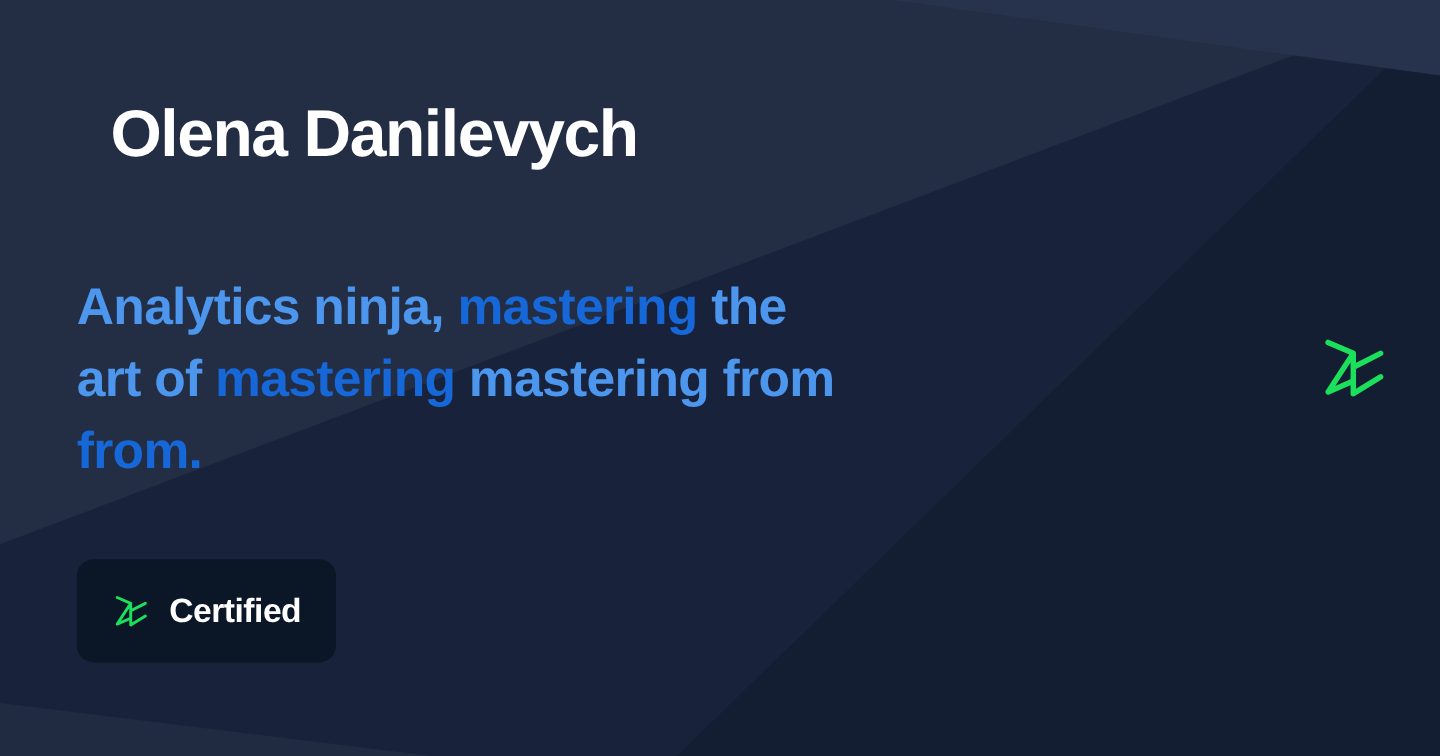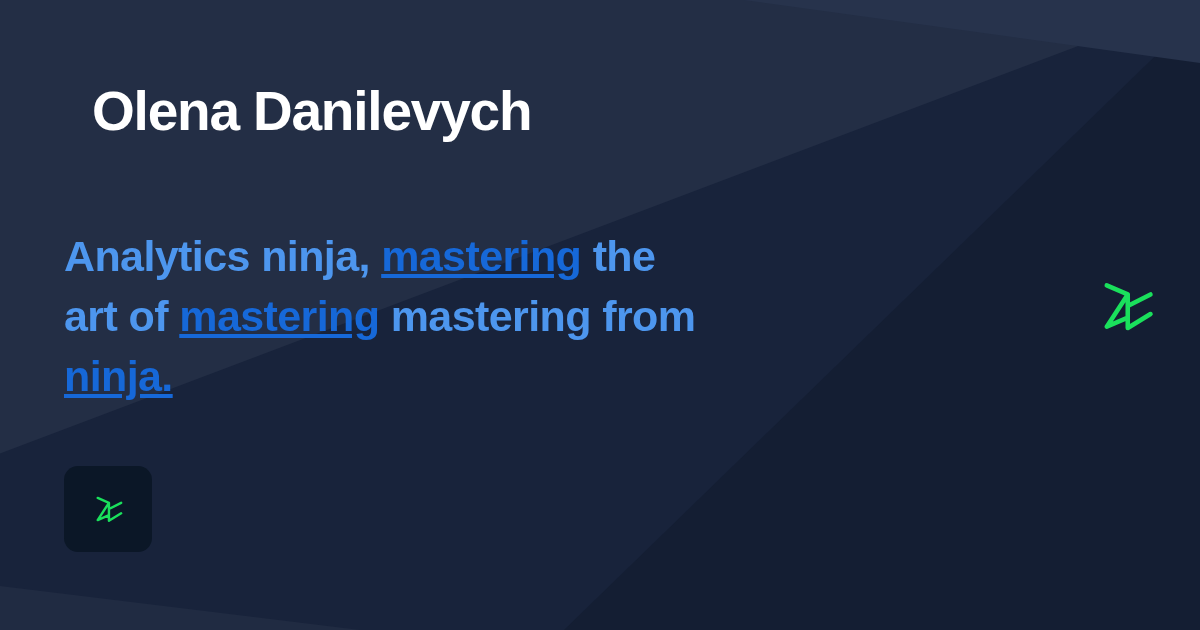--- a/index.html
+++ b/index.html
@@ -81,21 +81,21 @@
     left:64px;
     top:226px;
     width:640px;
     font-size:43px;
     line-height:60px;
     font-weight:700;
     letter-spacing:-0.6px;
   }
 
   .tag-a { color:#4d96ee; }
-  .tag-b { color:#1668d8;text-decoration:underline; }
+  .tag-b { color:#1668d8; }
 
   
   .badge {
     position:absolute;
     left:64px;
     top:466px;
     height:86px;
     display:flex;
     align-items:center;
     gap:18px;
@@ -133,29 +133,30 @@
   <div class="wedge wedge-right"></div>
   <div class="wedge wedge-top"></div>
   <div class="wedge wedge-bottomleft"></div>
 </div>
 
 <div class="content">
 
   <h1 class="name">Olena Danilevych</h1>
 
   <p class="tagline">
-    <span class="tag-a">Analytics ninja, </span><span class="tag-b">mastering</span><span class="tag-a"> the art of </span><span class="tag-b">mastering</span><span class="tag-a"> mastering from </span><span class="tag-b">ninja.</span>
+    <span class="tag-a">Analytics ninja, </span><span class="tag-b">mastering</span><span class="tag-a"> the art of </span><span class="tag-b">mastering</span><span class="tag-a"> mastering from </span><span class="tag-b">from.</span>
   </p>
 
   <div class="badge">
     <span class="badge-logo">
       <svg viewBox="0 0 32 32" fill="none" xmlns="http://www.w3.org/2000/svg">
         <path d="M5 4.2 L17 9.4 L17 28.6 L30 20.6 M17 9.4 L17 22.6 L5 27.8 Z M17 16 L30 9.4" stroke="#1ae05c" stroke-width="2.6" stroke-linejoin="round" stroke-linecap="round" fill="none"></path>
       </svg>
     </span>
+    <span class="badge-label">Certified</span>
   </div>
 
 </div>
 
 <div class="corner-logo">
   <svg viewBox="0 0 32 32" fill="none" xmlns="http://www.w3.org/2000/svg">
     <path d="M5 4.2 L17 9.4 L17 28.6 L30 20.6 M17 9.4 L17 22.6 L5 27.8 Z M17 16 L30 9.4" stroke="#1ae05c" stroke-width="2.6" stroke-linejoin="round" stroke-linecap="round" fill="none"></path>
   </svg>
 </div>
 

